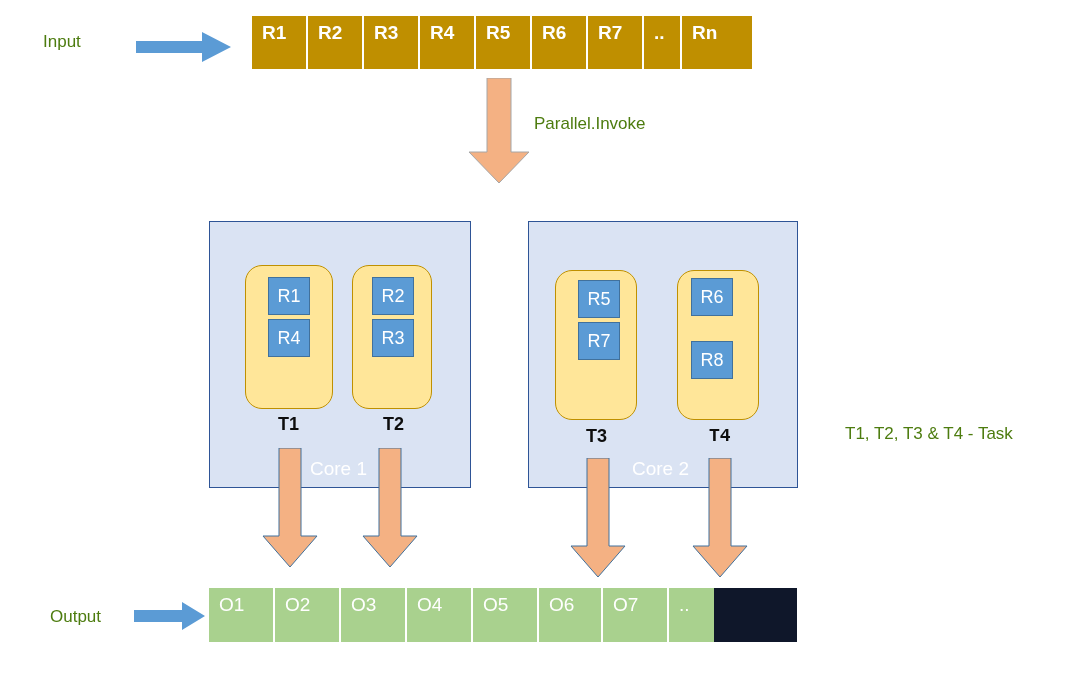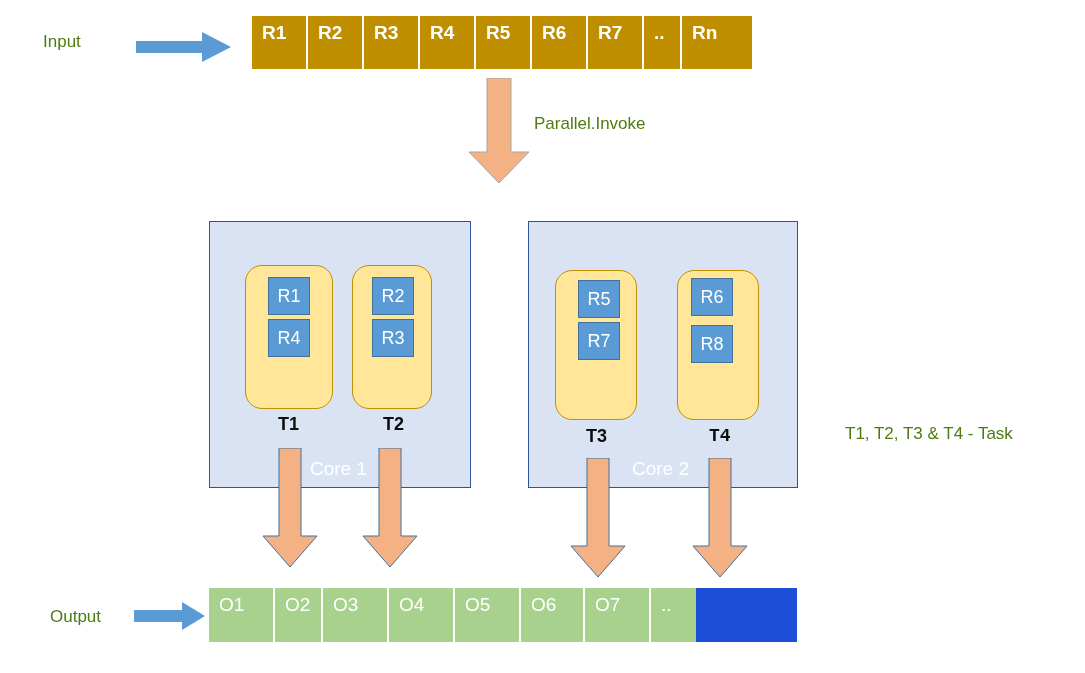--- a/index.html
+++ b/index.html
@@ -48,21 +48,21 @@
     font-weight: bold;
     font-size: 19px;
     padding: 6px 0 0 10px;
     border-right: 2px solid #ffffff;
   }
   .strip .cell:last-child { border-right: none; }
 
   .strip-input  { left: 252px; top: 16px;  width: 500px; height: 53px; background: #bf8f00; }
   .strip-input .cell { background: #bf8f00; }
 
-  .strip-output { left: 209px; top: 588px; width: 588px; height: 54px; background: #1d4ed8; }
+  .strip-output { left: 209px; top: 588px; width: 588px; height: 54px; background: #0f172a; }
   .strip-output .cell { background: #a9d18e; font-weight: normal; }
 
   
   .core {
     position: absolute;
     background: #dae3f3;
     border: 1px solid #2e5496;
     box-sizing: border-box;
   }
   .core-1 { left: 209px; top: 221px; width: 262px; height: 267px; }
@@ -163,21 +163,21 @@
   <div class="core core-2"></div>
   <div class="core-label core-label-2">Core 2</div>
 
   <div class="task-card tc-3"></div>
   <div class="rblock" style="left:578px; top:280px; width:42px; height:38px;">R5</div>
   <div class="rblock" style="left:578px; top:322px; width:42px; height:38px;">R7</div>
   <div class="task-name tn-3">T3</div>
 
   <div class="task-card tc-4"></div>
   <div class="rblock" style="left:691px; top:278px; width:42px; height:38px;">R6</div>
-  <div class="rblock" style="left:691px; top:325px; width:42px; height:38px;">R8</div>
+  <div class="rblock" style="left:691px; top:341px; width:42px; height:38px;">R8</div>
   <div class="task-name tn-4">T4</div>
 
   <svg class="arrow-down" style="left:262px; top:448px;" width="56" height="120" viewBox="0 0 56 120">
     <path d="M17,0 L39,0 L39,88 L55,88 L28,119 L1,88 L17,88 Z" fill="#f4b183" stroke="#41719c" stroke-width="1"></path>
   </svg>
 
   <svg class="arrow-down" style="left:362px; top:448px;" width="56" height="120" viewBox="0 0 56 120">
     <path d="M17,0 L39,0 L39,88 L55,88 L28,119 L1,88 L17,88 Z" fill="#f4b183" stroke="#41719c" stroke-width="1"></path>
   </svg>
 
@@ -193,21 +193,21 @@
   <div class="label label-legend">T1, T2, T3 &amp; T4 - Task</div>
 
   <div class="label label-output">Output</div>
 
   <svg class="arrow-right" style="left:134px; top:601px;" width="72" height="30" viewBox="0 0 72 30">
     <path d="M0,9 L48,9 L48,1 L71,15 L48,29 L48,21 L0,21 Z" fill="#5b9bd5"></path>
   </svg>
 
   <div class="strip strip-output">
     <div class="cell" style="width:66px">O1</div>
-    <div class="cell" style="width:48px">O2</div>
+    <div class="cell" style="width:66px">O2</div>
     <div class="cell" style="width:66px">O3</div>
     <div class="cell" style="width:66px">O4</div>
     <div class="cell" style="width:66px">O5</div>
     <div class="cell" style="width:64px">O6</div>
     <div class="cell" style="width:66px">O7</div>
     <div class="cell" style="width:45px">..</div>
   </div>
 
 </div>
 

